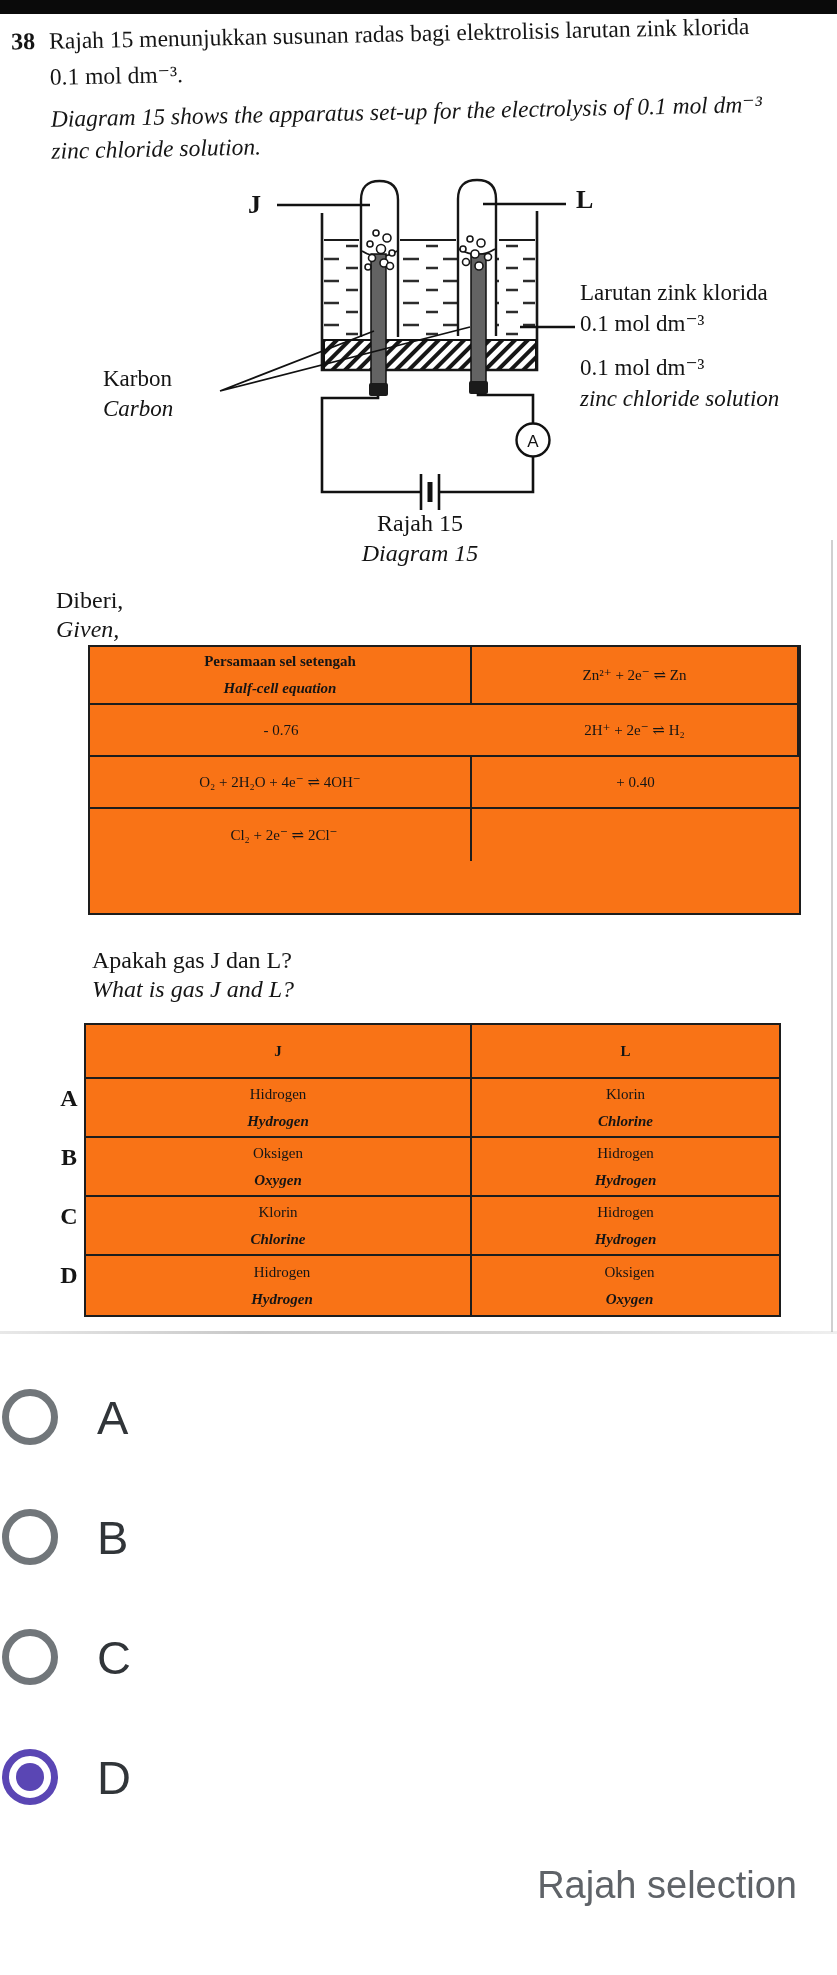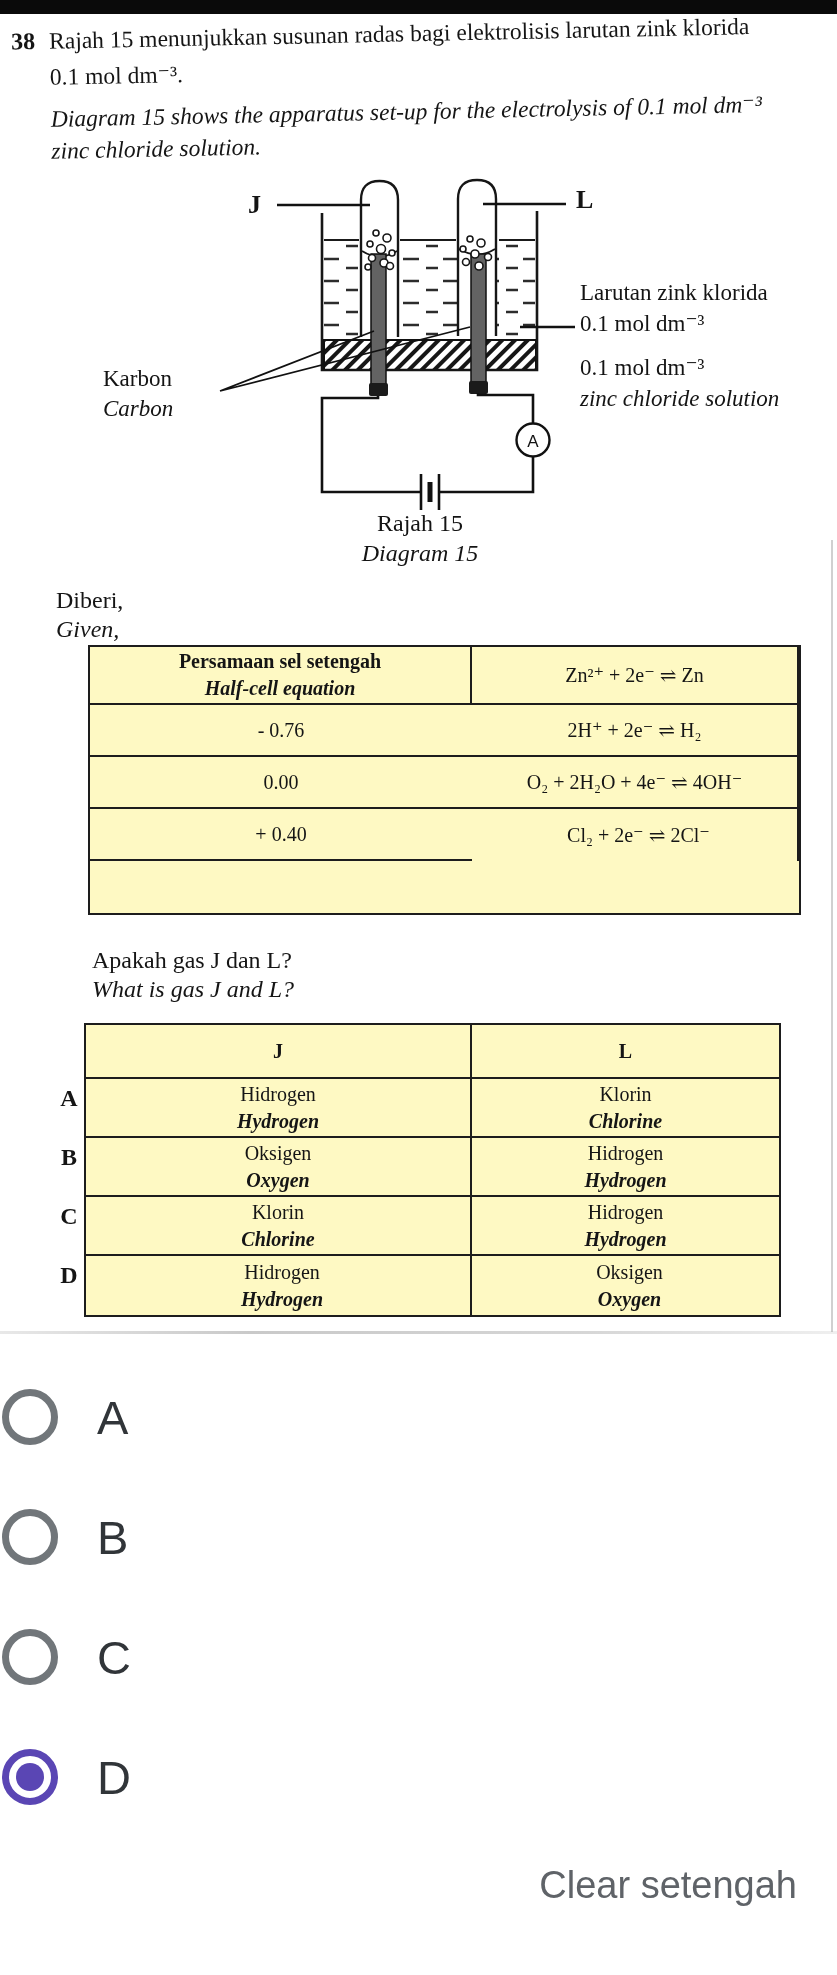--- a/index.html
+++ b/index.html
@@ -18,22 +18,22 @@
   
   .apparatus{position:absolute;top:165px;left:0;}
   .apparatus text{fill:#141414;}
   .dia-serif{font-family:"Liberation Serif","DejaVu Serif",serif;}
 
   
   .diberi{position:absolute;top:586px;left:56px;font-size:24px;line-height:29px;}
   .diberi .en{font-style:italic;}
 
   
-  .tbl{position:absolute;background:#fef9c3;border:2.5px solid #1d1d1d;display:grid;
-       font-size:20px;font-family:"Liberation Serif","DejaVu Serif","DejaVu Sans",serif;}
+  .tbl{position:absolute;background:#f97316;border:2.5px solid #1d1d1d;display:grid;
+       font-size:15px;font-family:"Liberation Serif","DejaVu Serif","DejaVu Sans",serif;}
   .cell{display:flex;flex-direction:column;align-items:center;justify-content:center;
         text-align:center;border-right:2px solid #1d1d1d;border-bottom:2px solid #1d1d1d;line-height:27px;}
   .cell.last-col{border-right:none;}
   .cell.last-row{border-bottom:none;margin-left:8px;}
   .cell .it{font-style:italic;font-weight:bold;}
   .hdr{font-weight:bold;}
   .hdr .it{font-weight:bold;}
   .tbl1{top:645px;left:88px;width:709px;grid-template-columns:382px 327px;grid-template-rows:58px repeat(4,52px);}
   .tbl2{top:1023px;left:84px;width:693px;grid-template-columns:386px 307px;grid-template-rows:54px repeat(4,59px);}
   .row-letter{position:absolute;left:58px;font-weight:bold;font-size:24px;width:22px;text-align:center;}
@@ -161,23 +161,20 @@
     </div>
     <div class="cell">
         <span>Zn²⁺ + 2e⁻ ⇌ Zn</span>
       </div>
     <div class="cell last-col">
         <span>- 0.76</span>
       </div>
     <div class="cell">
         <span>2H⁺ + 2e⁻ ⇌ H₂</span>
       </div>
-    <div class="cell last-col">
-        <span>0.00</span>
-      </div>
     <div class="cell">
         <span>O₂ + 2H₂O + 4e⁻ ⇌ 4OH⁻</span>
       </div>
     <div class="cell last-col">
         <span>+ 0.40</span>
       </div>
     <div class="cell last-row">
         <span>Cl₂ + 2e⁻ ⇌ 2Cl⁻</span>
       </div>
   </div>
@@ -247,14 +244,14 @@
   </div>
   <div class="option" style="top:1627px;">
     <div class="radio"></div>
     <div class="opt-label">C</div>
   </div>
   <div class="option selected" style="top:1747px;">
     <div class="radio"></div>
     <div class="opt-label">D</div>
   </div>
 
-  <button class="clear-btn">Clear setengah</button>
+  <button class="clear-btn">Rajah selection</button>
 </div>
 
 </body></html>

